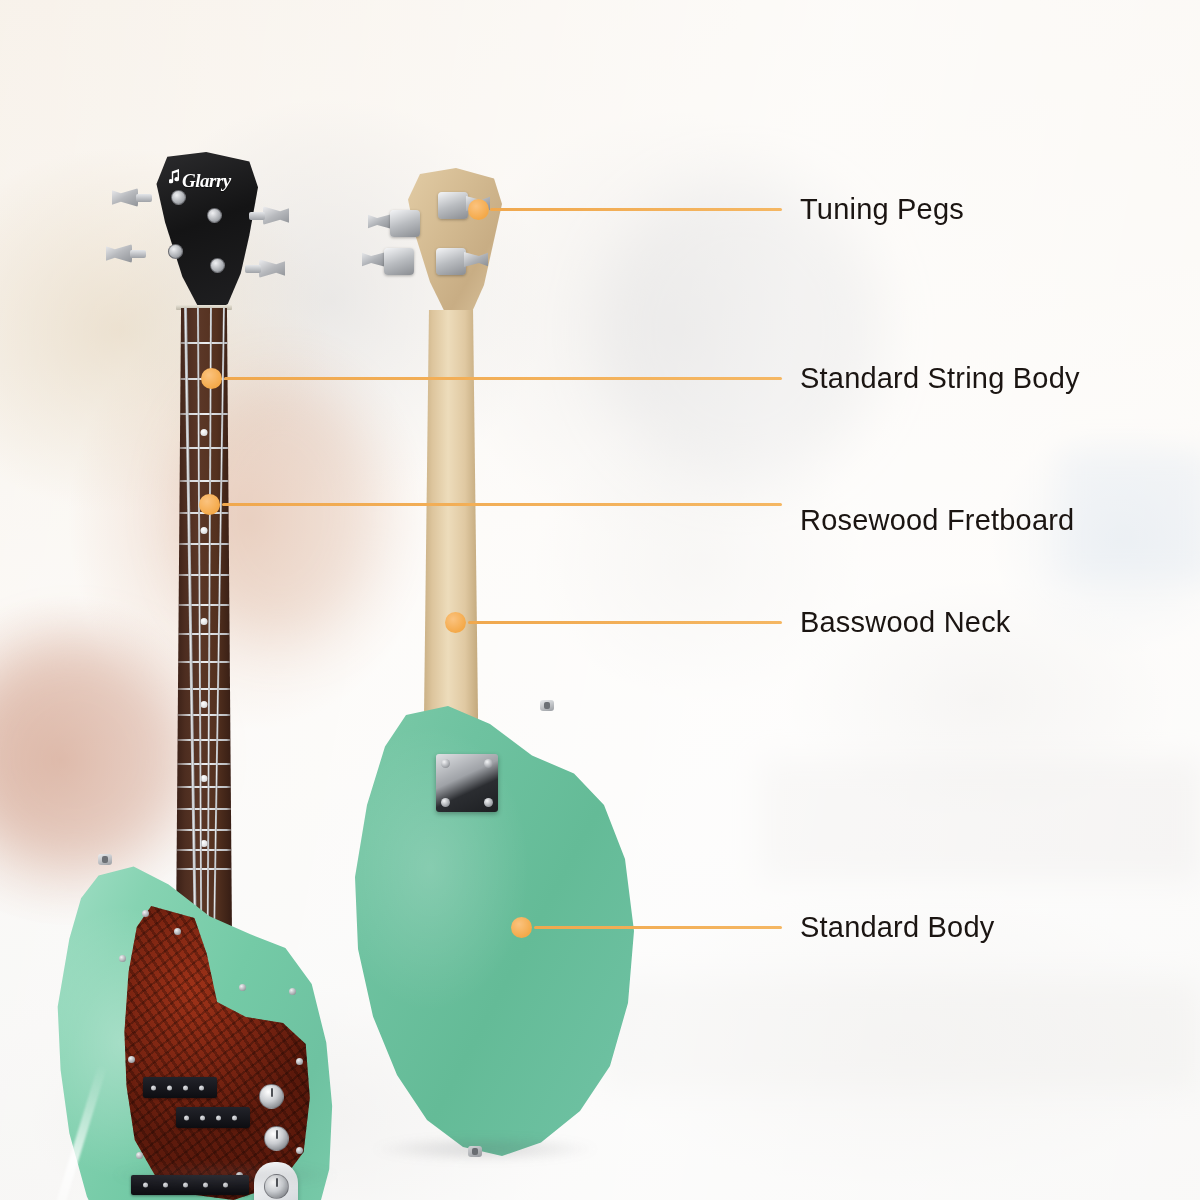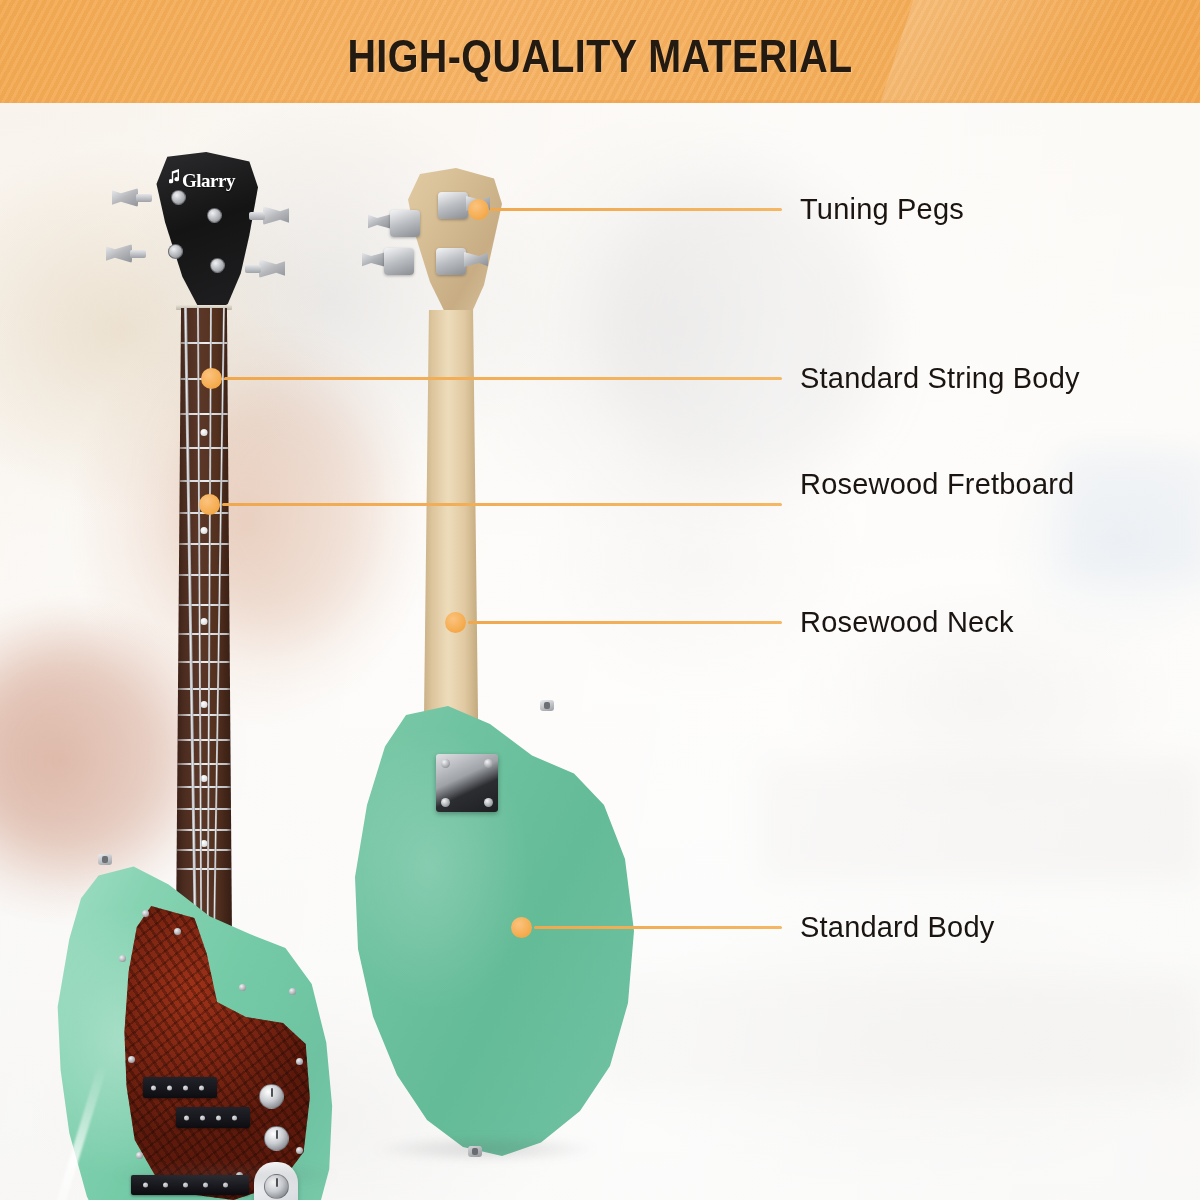--- a/index.html
+++ b/index.html
@@ -114,21 +114,21 @@
     position:absolute; left:150px; top:12px;
     width:108px; height:160px;
     background:linear-gradient(160deg,#2c2c2e,#141415 45%,#202022);
     clip-path:polygon(16% 3%, 52% 0%, 92% 6%, 100% 22%, 92% 52%, 84% 76%, 72% 95%, 58% 100%, 44% 96%, 30% 78%, 14% 44%, 6% 20%);
     box-shadow:0 3px 9px rgba(0,0,0,.35);
   }
   .hs-logo {
     position:absolute; left:182px; top:30px;
     color:#fff;
     font-family:"Liberation Serif", serif;
-    font-weight:bold;
+    font-style:italic; font-weight:bold;
     font-size:19px;
     letter-spacing:-.5px;
     text-shadow:0 1px 1px rgba(0,0,0,.6);
   }
   .hs-note {
     position:absolute; left:169px; top:29px;
     width:12px; height:15px;
   }
   .tuner {
     position:absolute;
@@ -346,25 +346,20 @@
 
   <div class="bg"></div>
   <div class="bg-blob" style="left:-40px; top:640px; width:230px; height:230px; background:rgba(176,88,52,.34);"></div>
   <div class="bg-blob" style="left:600px; top:180px; width:280px; height:300px; background:rgba(160,158,162,.30);"></div>
   <div class="bg-blob" style="left:180px; top:380px; width:200px; height:260px; background:rgba(190,116,74,.26);"></div>
   <div class="bg-rect" style="left:1060px; top:450px; width:150px; height:130px; background:rgba(175,196,218,.30); border-radius:6px;"></div>
   <div class="bg-rect" style="left:760px; top:760px; width:440px; height:120px; background:rgba(212,208,204,.40); border-radius:10px;"></div>
   <div class="bg-rect" style="left:600px; top:980px; width:600px; height:110px; background:rgba(218,214,210,.42); border-radius:8px;"></div>
   <div class="bg-soft"></div>
 
-  <div class="banner">
-    <div class="banner-sheen"></div>
-    <div class="banner-title">HIGH-QUALITY MATERIAL</div>
-    <div class="banner-edge"></div>
-  </div>
 
   <div class="guitar" id="guitar-front">
 
     <div class="hs-front"></div>
     <svg class="hs-note" viewBox="0 0 12 15">
       <path d="M10 0 L10 10 A2.3 2.1 0 1 1 8.6 8.3 L8.6 3 L4.2 4.4 L4.2 12 A2.3 2.1 0 1 1 2.8 10.3 L2.8 2.6 Z" fill="#ffffff"></path>
     </svg>
     <div class="hs-logo">Glarry</div>
 
     <div class="tuner left" style="left:112px; top:47px;">
@@ -518,22 +513,22 @@
 
   <div id="callout-layer">
       <div class="callout-line" style="left: 490px; top: 208px; width: 292px;"></div>
       <div class="callout-dot" style="left: 468px; top: 199px;"></div>
       <div class="callout-label" style="left: 800px; top: 193px;">Tuning Pegs</div>
       <div class="callout-line" style="left: 224px; top: 377px; width: 558px;"></div>
       <div class="callout-dot" style="left: 201px; top: 368px;"></div>
       <div class="callout-label" style="left: 800px; top: 362px;">Standard String Body</div>
       <div class="callout-line" style="left: 222px; top: 503px; width: 560px;"></div>
       <div class="callout-dot" style="left: 199px; top: 494px;"></div>
-      <div class="callout-label" style="left: 800px; top: 468px;">Rosewood Fretboard</div>
+      <div class="callout-label" style="left: 800px; top: 504px;">Rosewood Fretboard</div>
       <div class="callout-line" style="left: 468px; top: 621px; width: 314px;"></div>
       <div class="callout-dot" style="left: 445px; top: 612px;"></div>
-      <div class="callout-label" style="left: 800px; top: 606px;">Rosewood Neck</div>
+      <div class="callout-label" style="left: 800px; top: 606px;">Basswood Neck</div>
       <div class="callout-line" style="left: 534px; top: 926px; width: 248px;"></div>
       <div class="callout-dot" style="left: 511px; top: 917px;"></div>
       <div class="callout-label" style="left: 800px; top: 911px;">Standard Body</div>
     </div>
 
 </div>
 
 </body></html>

